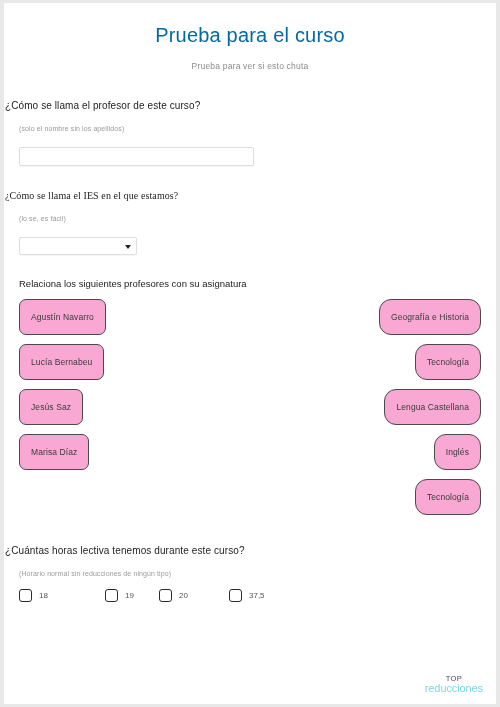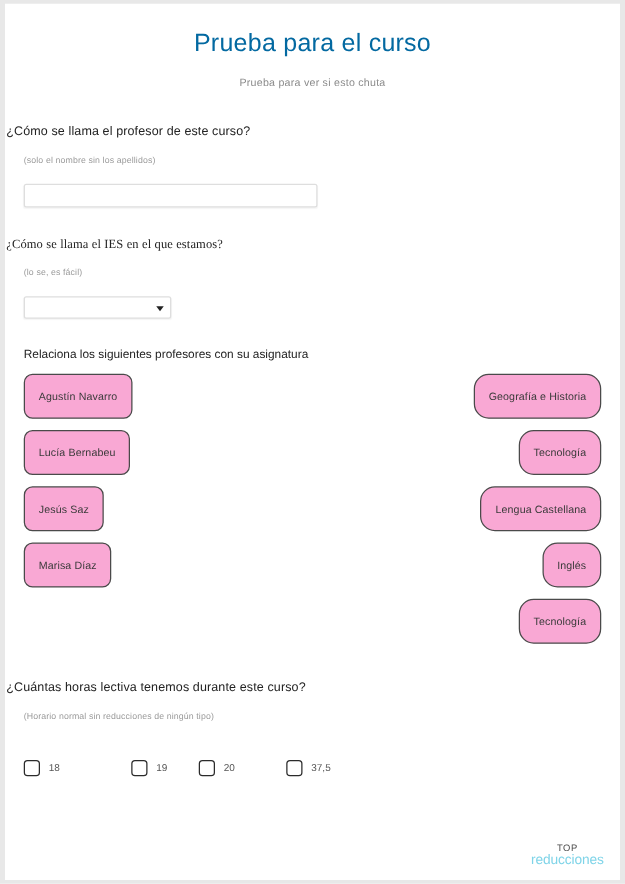--- a/index.html
+++ b/index.html
@@ -164,21 +164,20 @@
     left: 0;
     top: 586px;
     width: 100%;
     height: 22px;
   }
   .cb-item {
     position: absolute;
     top: 0;
     display: flex;
     align-items: center;
-    margin-top: 19px;
   }
   .cb-box {
     width: 13px;
     height: 13px;
     border: 1.5px solid #2b2b2b;
     border-radius: 3px;
     background: #fff;
     box-sizing: border-box;
   }
   .cb-label {

